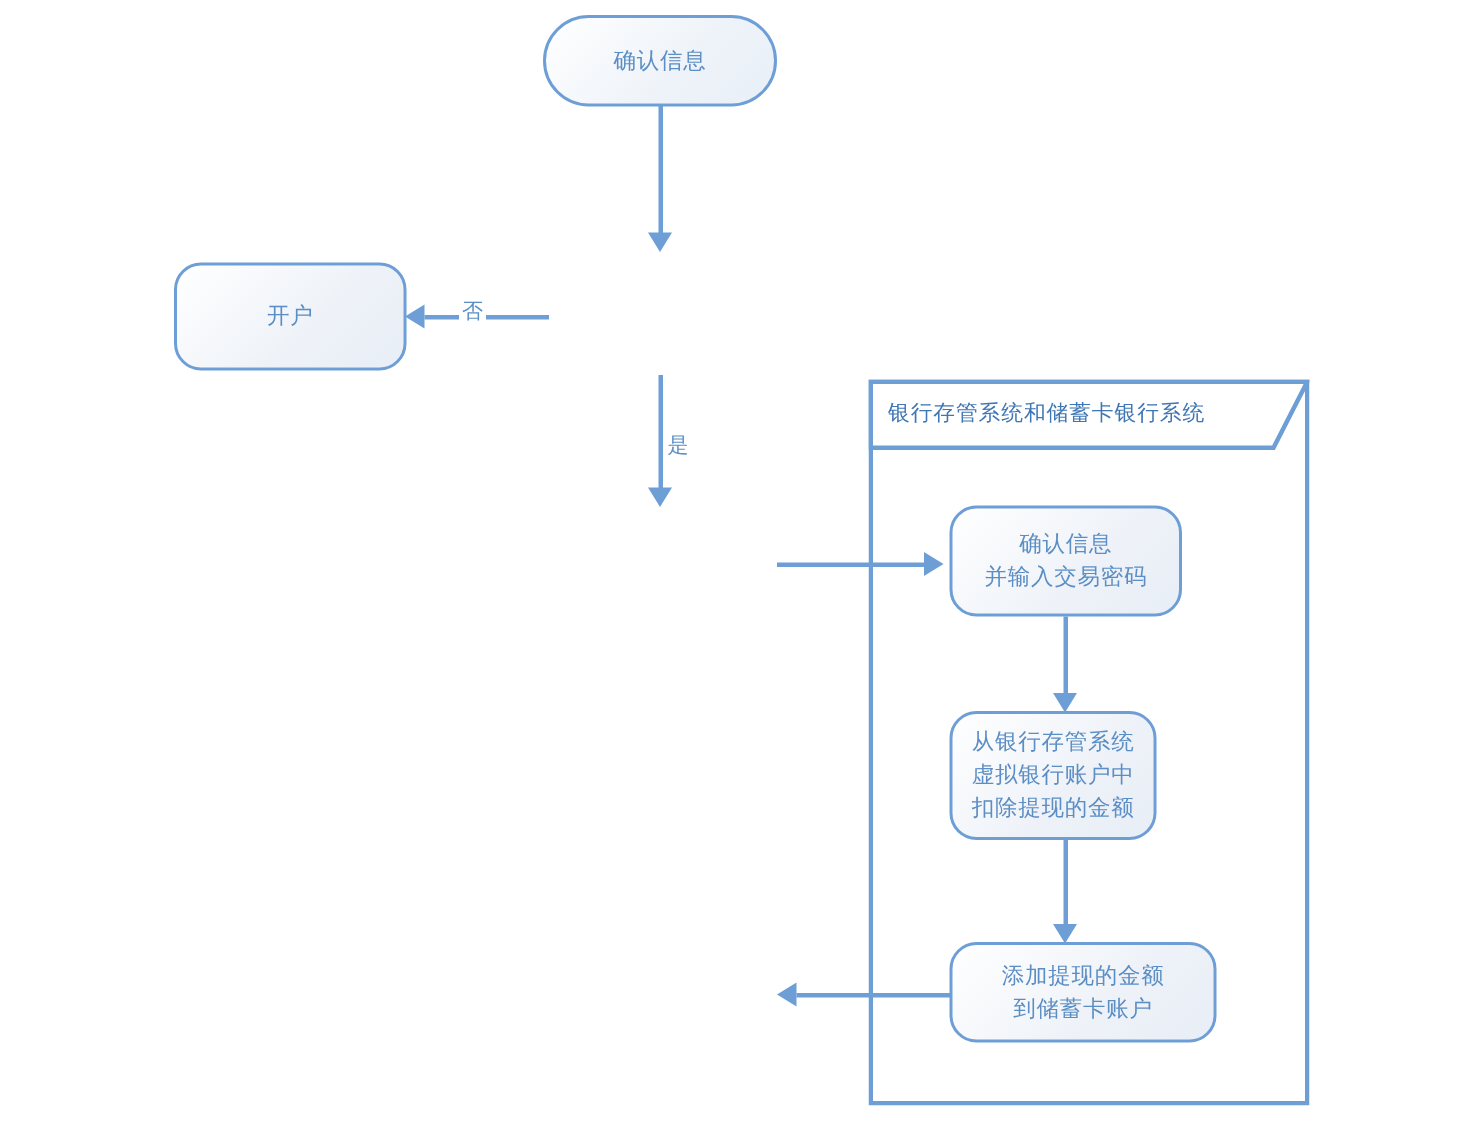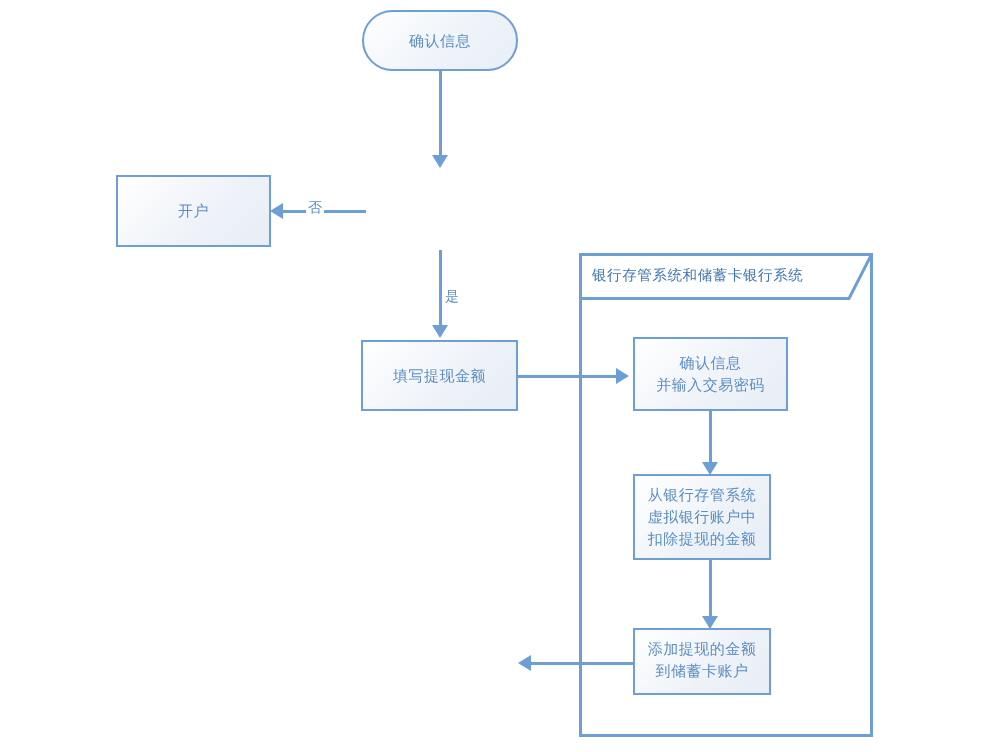--- a/index.html
+++ b/index.html
@@ -23,20 +23,21 @@
     display: flex;
     align-items: center;
     justify-content: center;
     text-align: center;
     color: #5b8ec4;
     font-size: 15px;
     line-height: 1.45;
     letter-spacing: 0.5px;
     white-space: pre-line;
     z-index: 3;
+    border-radius: 18px;
   }
   .rect {
     border: 2px solid #6d9ed6;
     background: linear-gradient(135deg, #ffffff 0%, #eef2f8 60%, #e8eef7 100%);
   }
   .terminator {
     border: 2px solid #6d9ed6;
     border-radius: 32px;
     background: linear-gradient(135deg, #ffffff 0%, #eef3f9 60%, #e9eff7 100%);
   }
@@ -143,26 +144,25 @@
   <div class="arrow down" style="left:702px; top:616px;"></div>
 
   <div class="conn h" style="left:531px; top:661.5px; width:103px;"></div>
   <div class="arrow left" style="left:518px; top:655px;"></div>
 
   <div class="node terminator" style="left:362px; top:10px; width:156px; height:61px;">确认信息</div>
 
 
   <div class="node rect" style="left:116px; top:175px; width:155px; height:72px;">开户</div>
 
-  <div class="node rect" style="left:361px; top:340px; width:157px; height:71px;">填写提现金额</div>
 
   <div class="node rect" style="left:633px; top:337px; width:155px; height:74px;">确认信息
 并输入交易密码</div>
 
   <div class="node rect" style="left:633px; top:474px; width:138px; height:86px;">从银行存管系统
 虚拟银行账户中
 扣除提现的金额</div>
 
-  <div class="node rect" style="left:633px; top:628px; width:138px; height:67px;font-family:Liberation Mono, monospace;">添加提现的金额
+  <div class="node rect" style="left:633px; top:628px; width:178px; height:67px;">添加提现的金额
 到储蓄卡账户</div>
 
 
 </div>
 
 </body></html>

